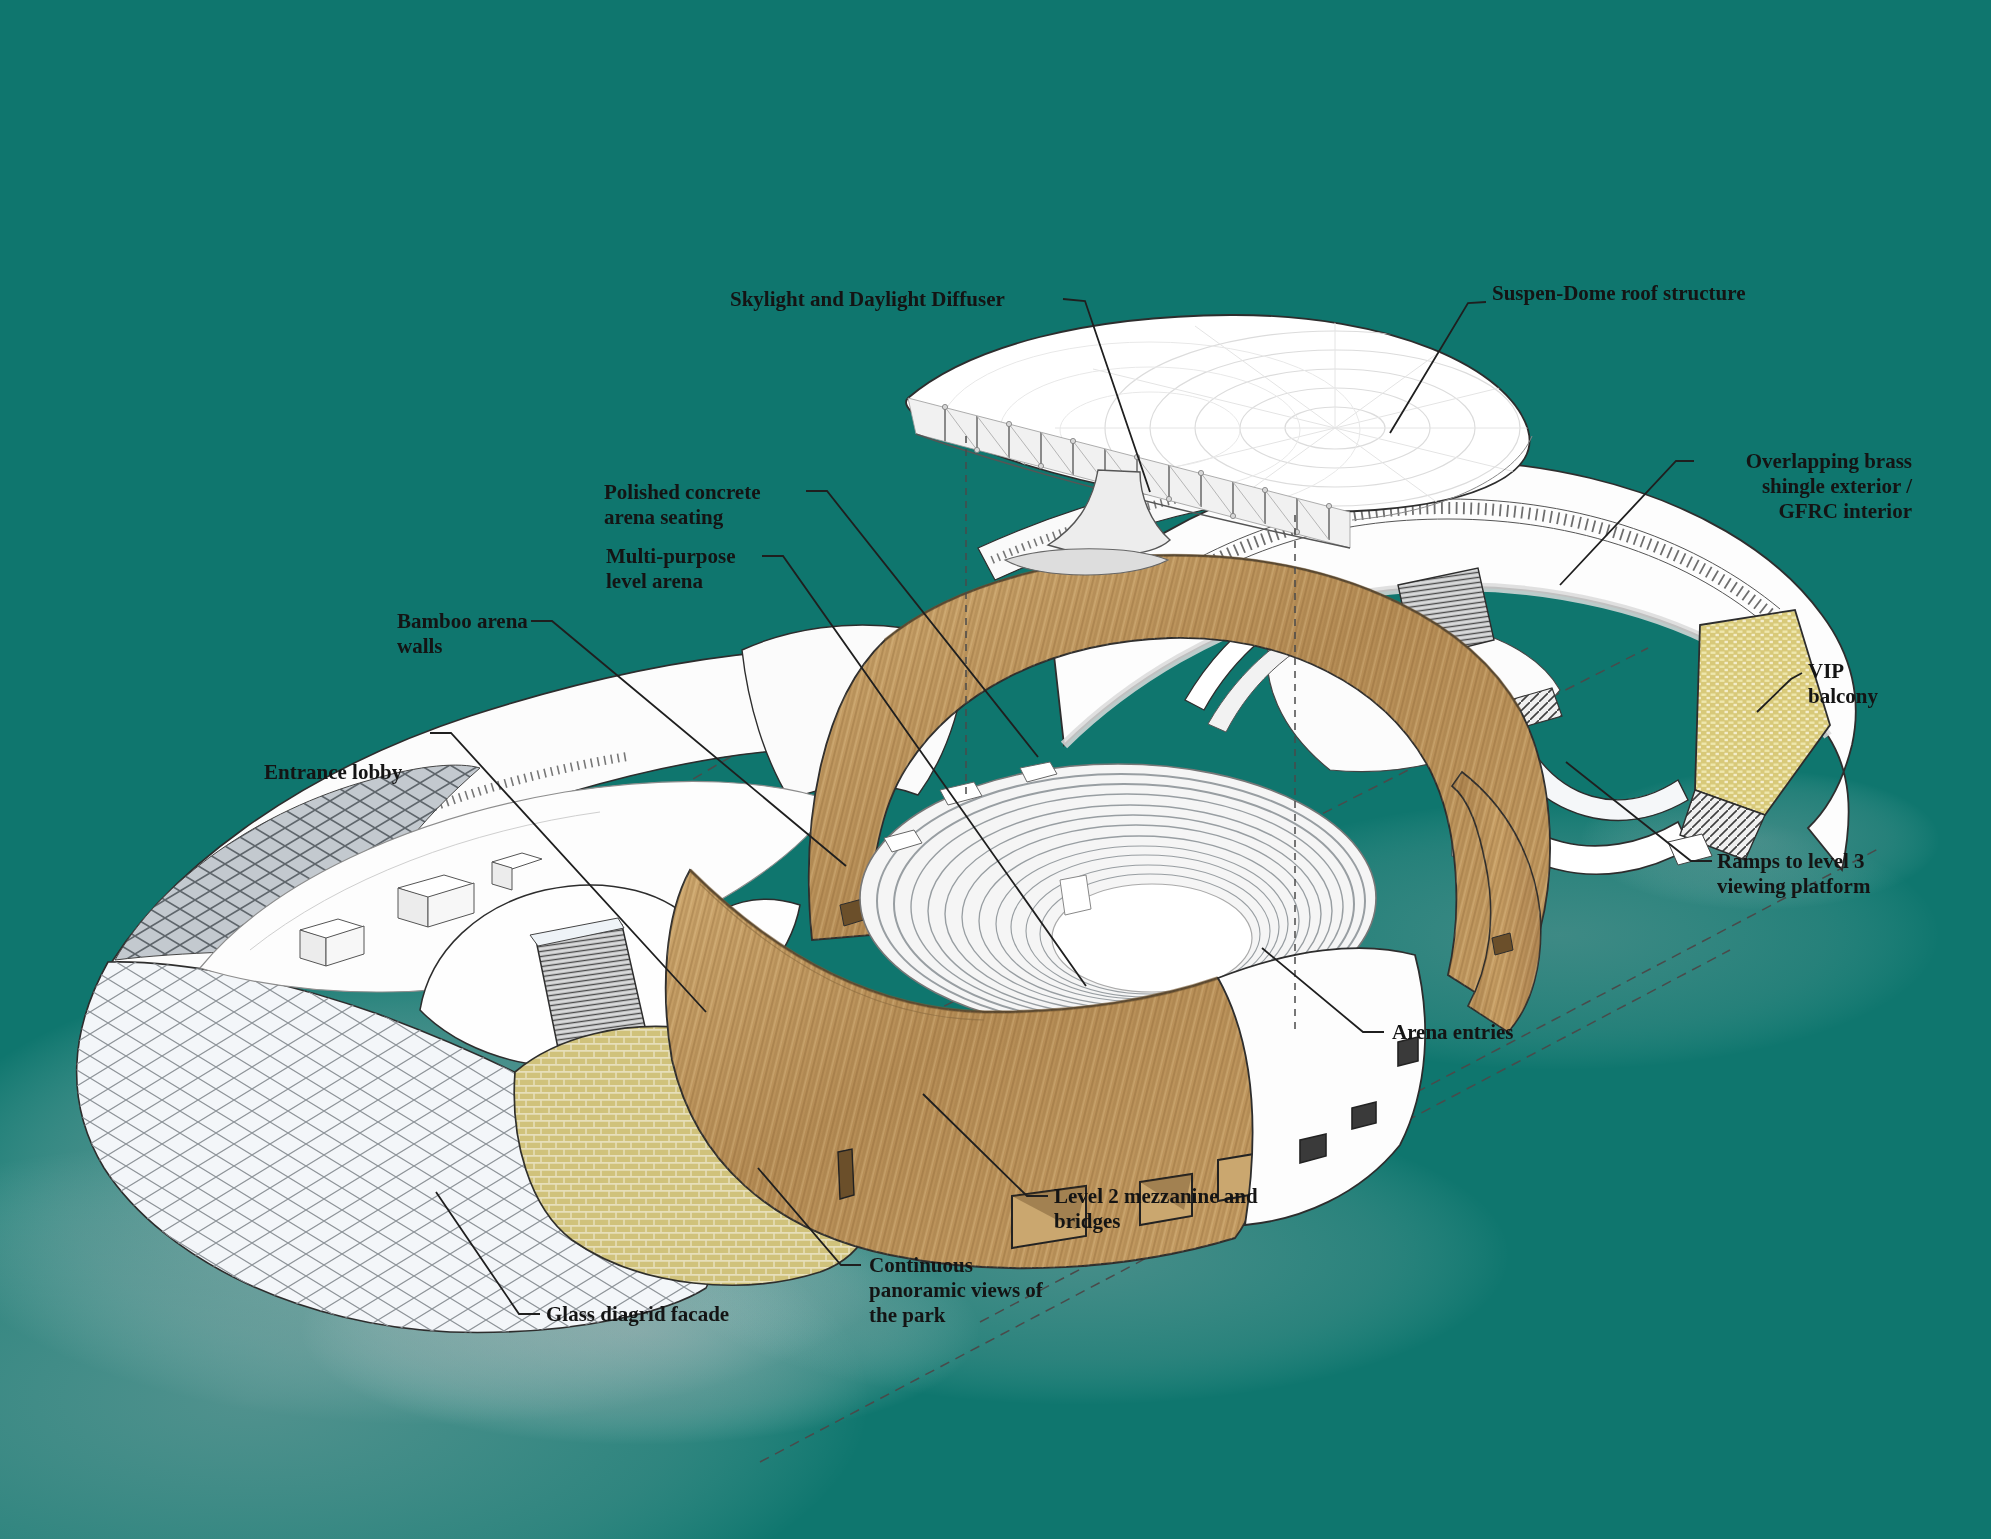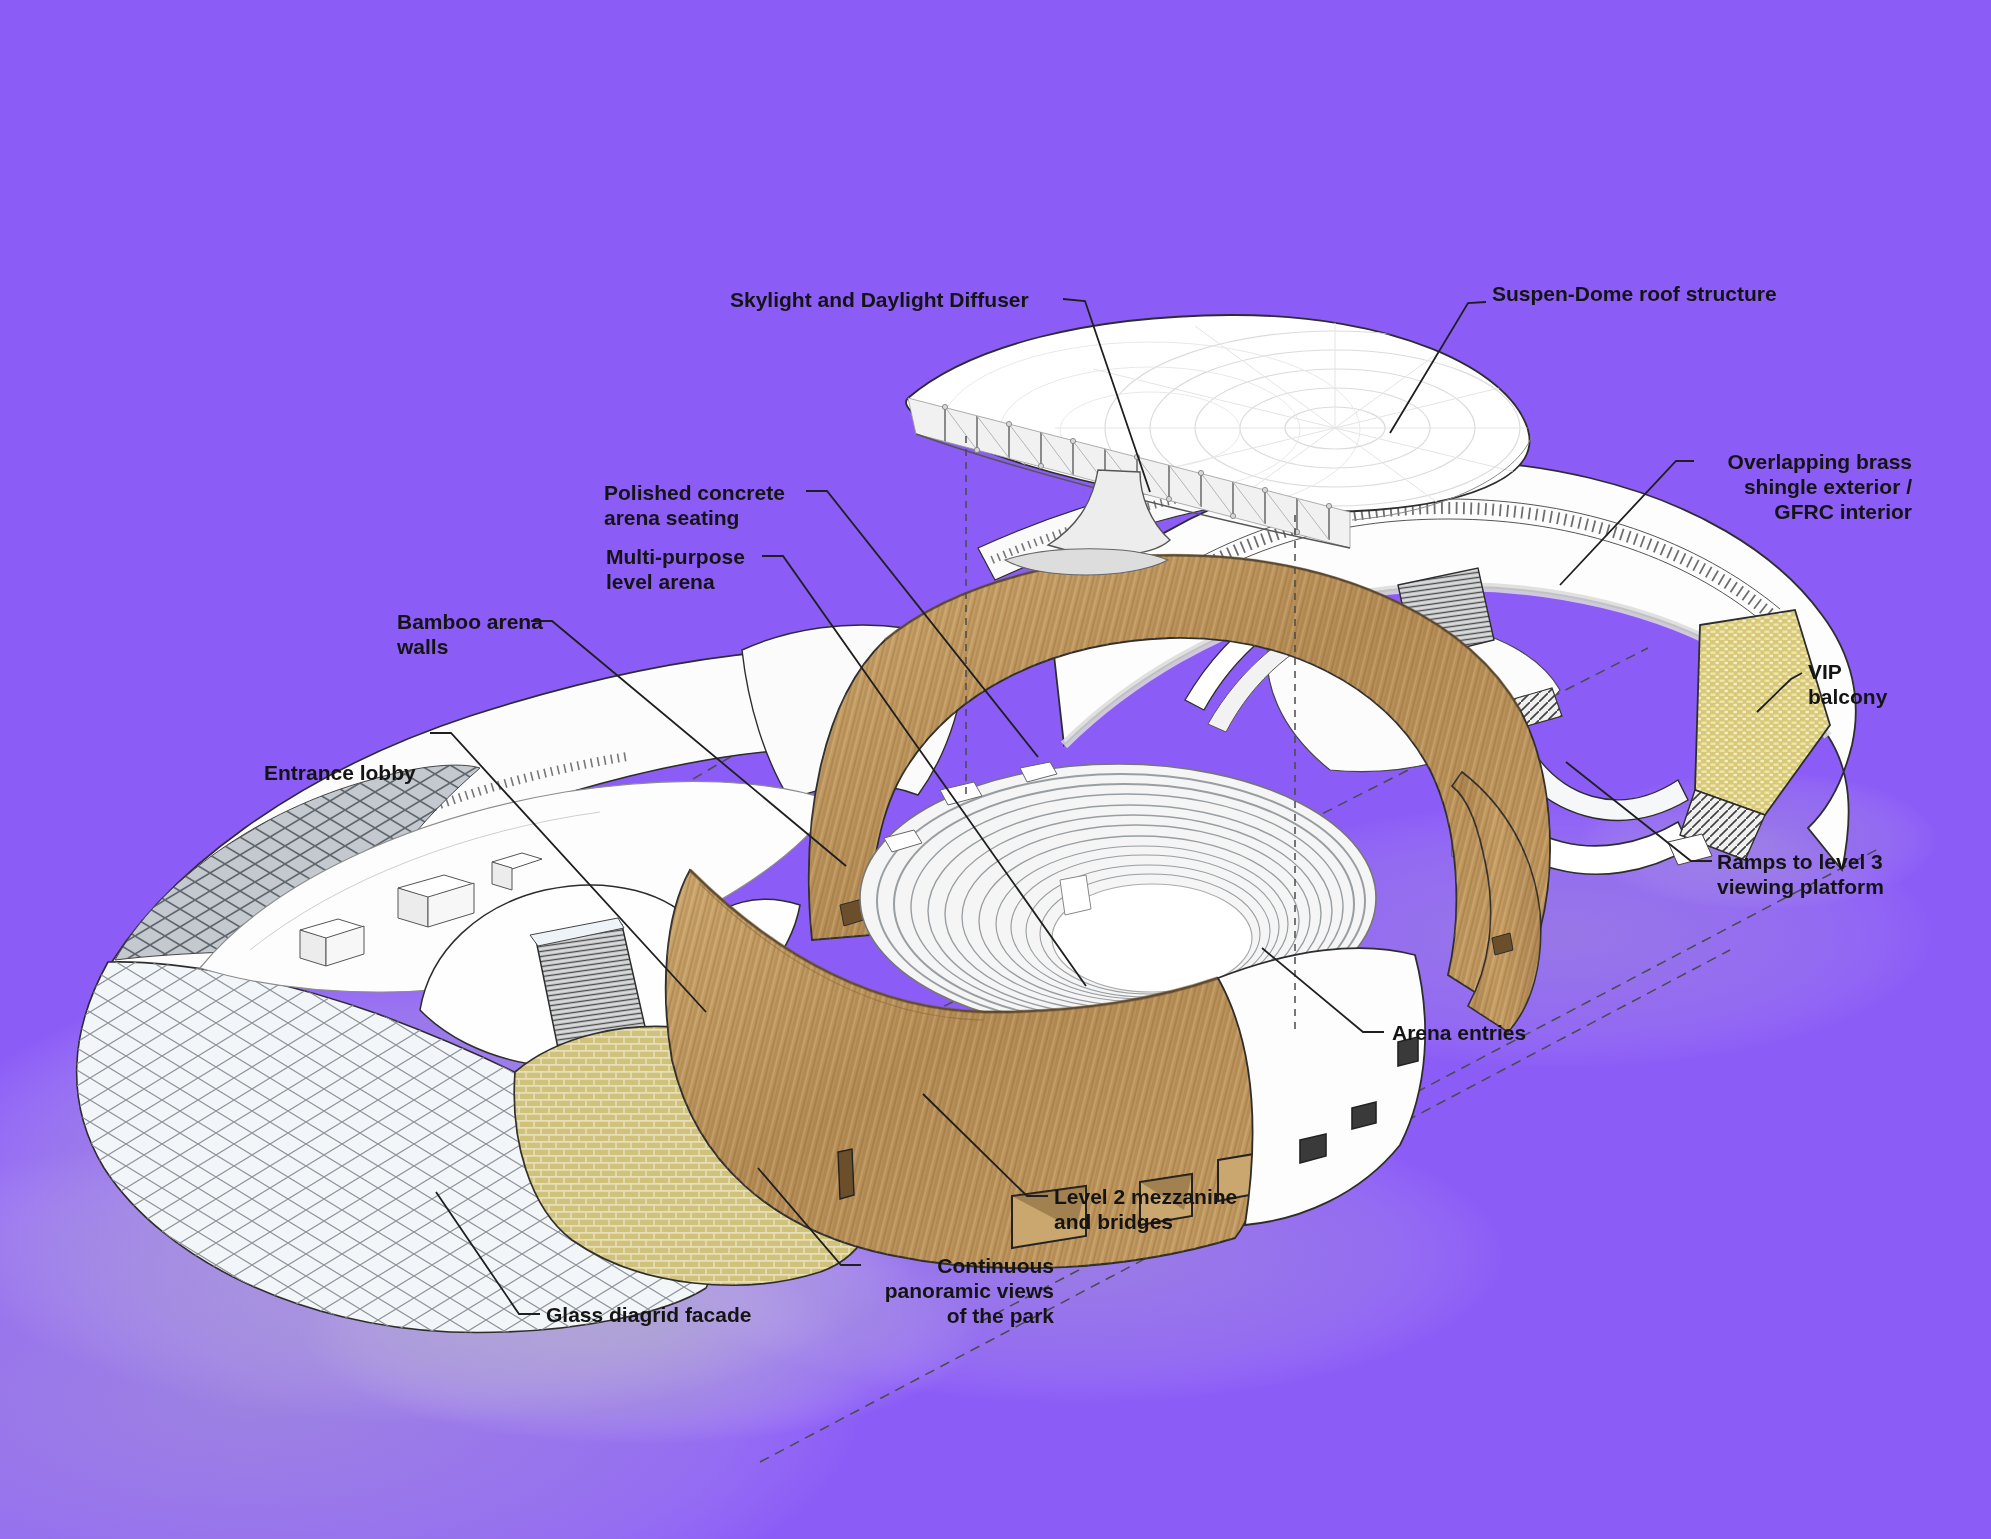--- a/index.html
+++ b/index.html
@@ -1,17 +1,17 @@
 <!DOCTYPE html>
 <html><head>
 <meta charset="utf-8">
 <style>
   html,body{margin:0;padding:0;background:#ffffff;}
-  .stage{position:relative;width:1991px;height:1539px;background:#8b5cf6;overflow:hidden;
-         font-family:Liberation Sans, sans-serif;}
+  .stage{position:relative;width:1991px;height:1539px;background:#0f766e;overflow:hidden;
+         font-family:Liberation Serif, serif;}
   .art{position:absolute;left:0;top:0;width:1991px;height:1539px;}
   .label{position:absolute;font-size:21px;line-height:25px;font-weight:700;color:#141414;
          white-space:normal;}
   .label.nowrap{white-space:nowrap;}
 </style>
 </head>
 <body>
 
 <div class="stage">
 
@@ -282,16 +282,16 @@
 <div class="label nowrap" style="left:1492px;top:281px;">Suspen-Dome roof structure</div>
 <div class="label" style="left:1700px;top:449px;width:212px;text-align:right;">Overlapping brass shingle exterior / GFRC interior</div>
 <div class="label" style="left:604px;top:480px;width:208px;">Polished concrete arena seating</div>
 <div class="label" style="left:606px;top:544px;width:165px;">Multi-purpose level arena</div>
 <div class="label" style="left:397px;top:609px;width:165px;">Bamboo arena walls</div>
 <div class="label nowrap" style="left:264px;top:721px;margin-top:39px;">Entrance lobby</div>
 <div class="label" style="left:1808px;top:659px;width:100px;">VIP balcony</div>
 <div class="label" style="left:1717px;top:849px;width:200px;">Ramps to level 3 viewing platform</div>
 <div class="label nowrap" style="left:1392px;top:1020px;">Arena entries</div>
 <div class="label" style="left:1054px;top:1184px;width:205px;">Level 2 mezzanine and bridges</div>
-<div class="label" style="left:869px;top:1253px;width:185px;text-align:right;">Continuous panoramic views of the park</div>
+<div class="label" style="left:869px;top:1253px;width:185px;">Continuous panoramic views of the park</div>
 <div class="label nowrap" style="left:546px;top:1302px;">Glass diagrid facade</div>
 
 </div>
 
 </body></html>

